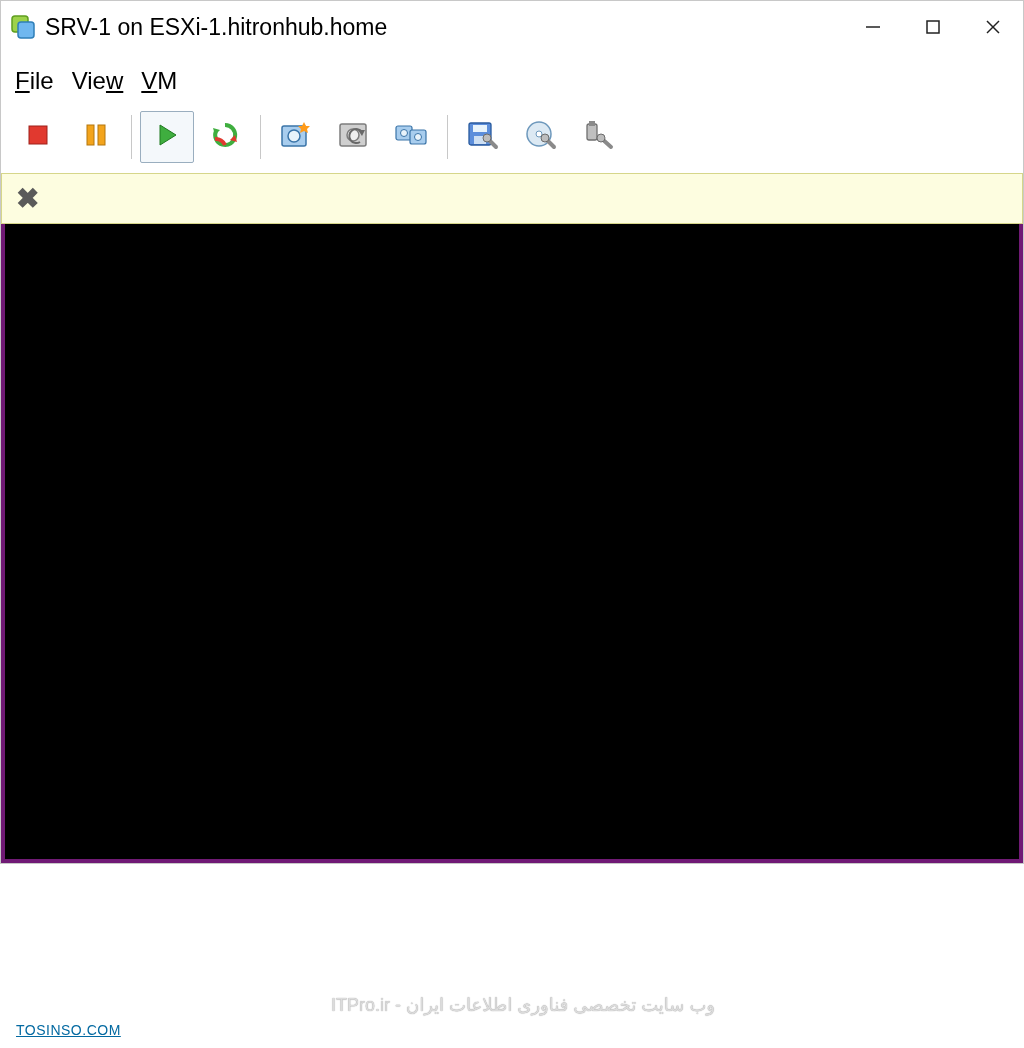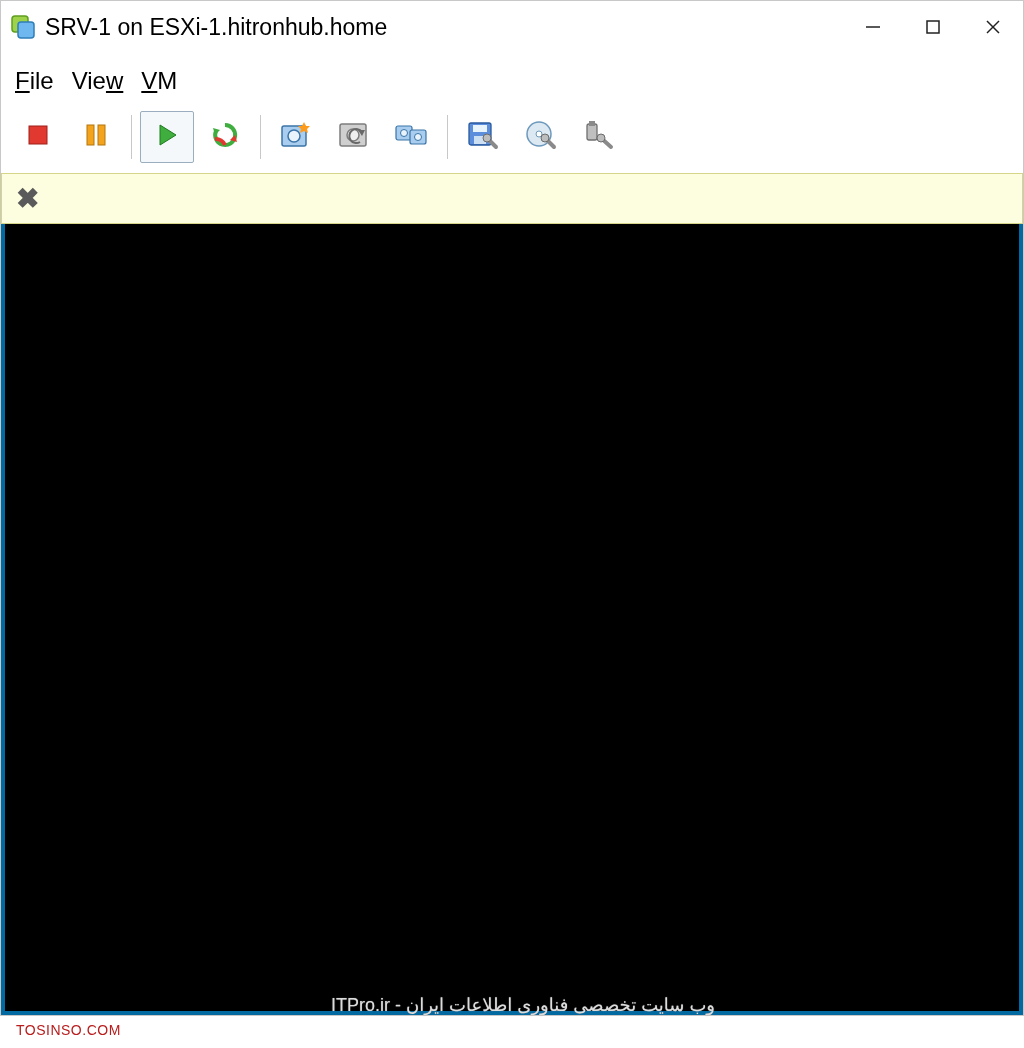--- a/index.html
+++ b/index.html
@@ -6,25 +6,25 @@
   body {
     margin: 0;
     font-family: "Segoe UI", Tahoma, sans-serif;
     background: #ffffff;
     width: 1024px;
     height: 1048px;
     overflow: hidden;
   }
   .window {
     width: 1024px;
-    height: 1016px;
+    height: 864px;
     border: 1px solid #c8c8c8;
     display: flex;
     flex-direction: column;
-    background: #0369a1;
+    background: #701a75;
   }
   
   .titlebar {
     height: 52px;
     display: flex;
     align-items: center;
     padding: 0 0 0 8px;
     background: #ffffff;
   }
   .titlebar .app-icon {
@@ -107,23 +107,24 @@
     font-size: 18px;
     color: #dcdcdc;
     text-shadow: 0 0 1px #888;
     pointer-events: none;
     padding-left: 22px;
   }
   .wm-corner {
     position: absolute;
     left: 16px; top: 1022px;
     font-size: 14px;
-    color: #b91c1c;
+    color: #0369a1;
     letter-spacing: 0.5px;
     pointer-events: none;
+    text-decoration: underline;
   }
 </style>
 </head>
 <body>
 
 <div class="window">
 
   <div class="titlebar">
     <span class="app-icon">
       <svg width="26" height="26" viewBox="0 0 26 26">

